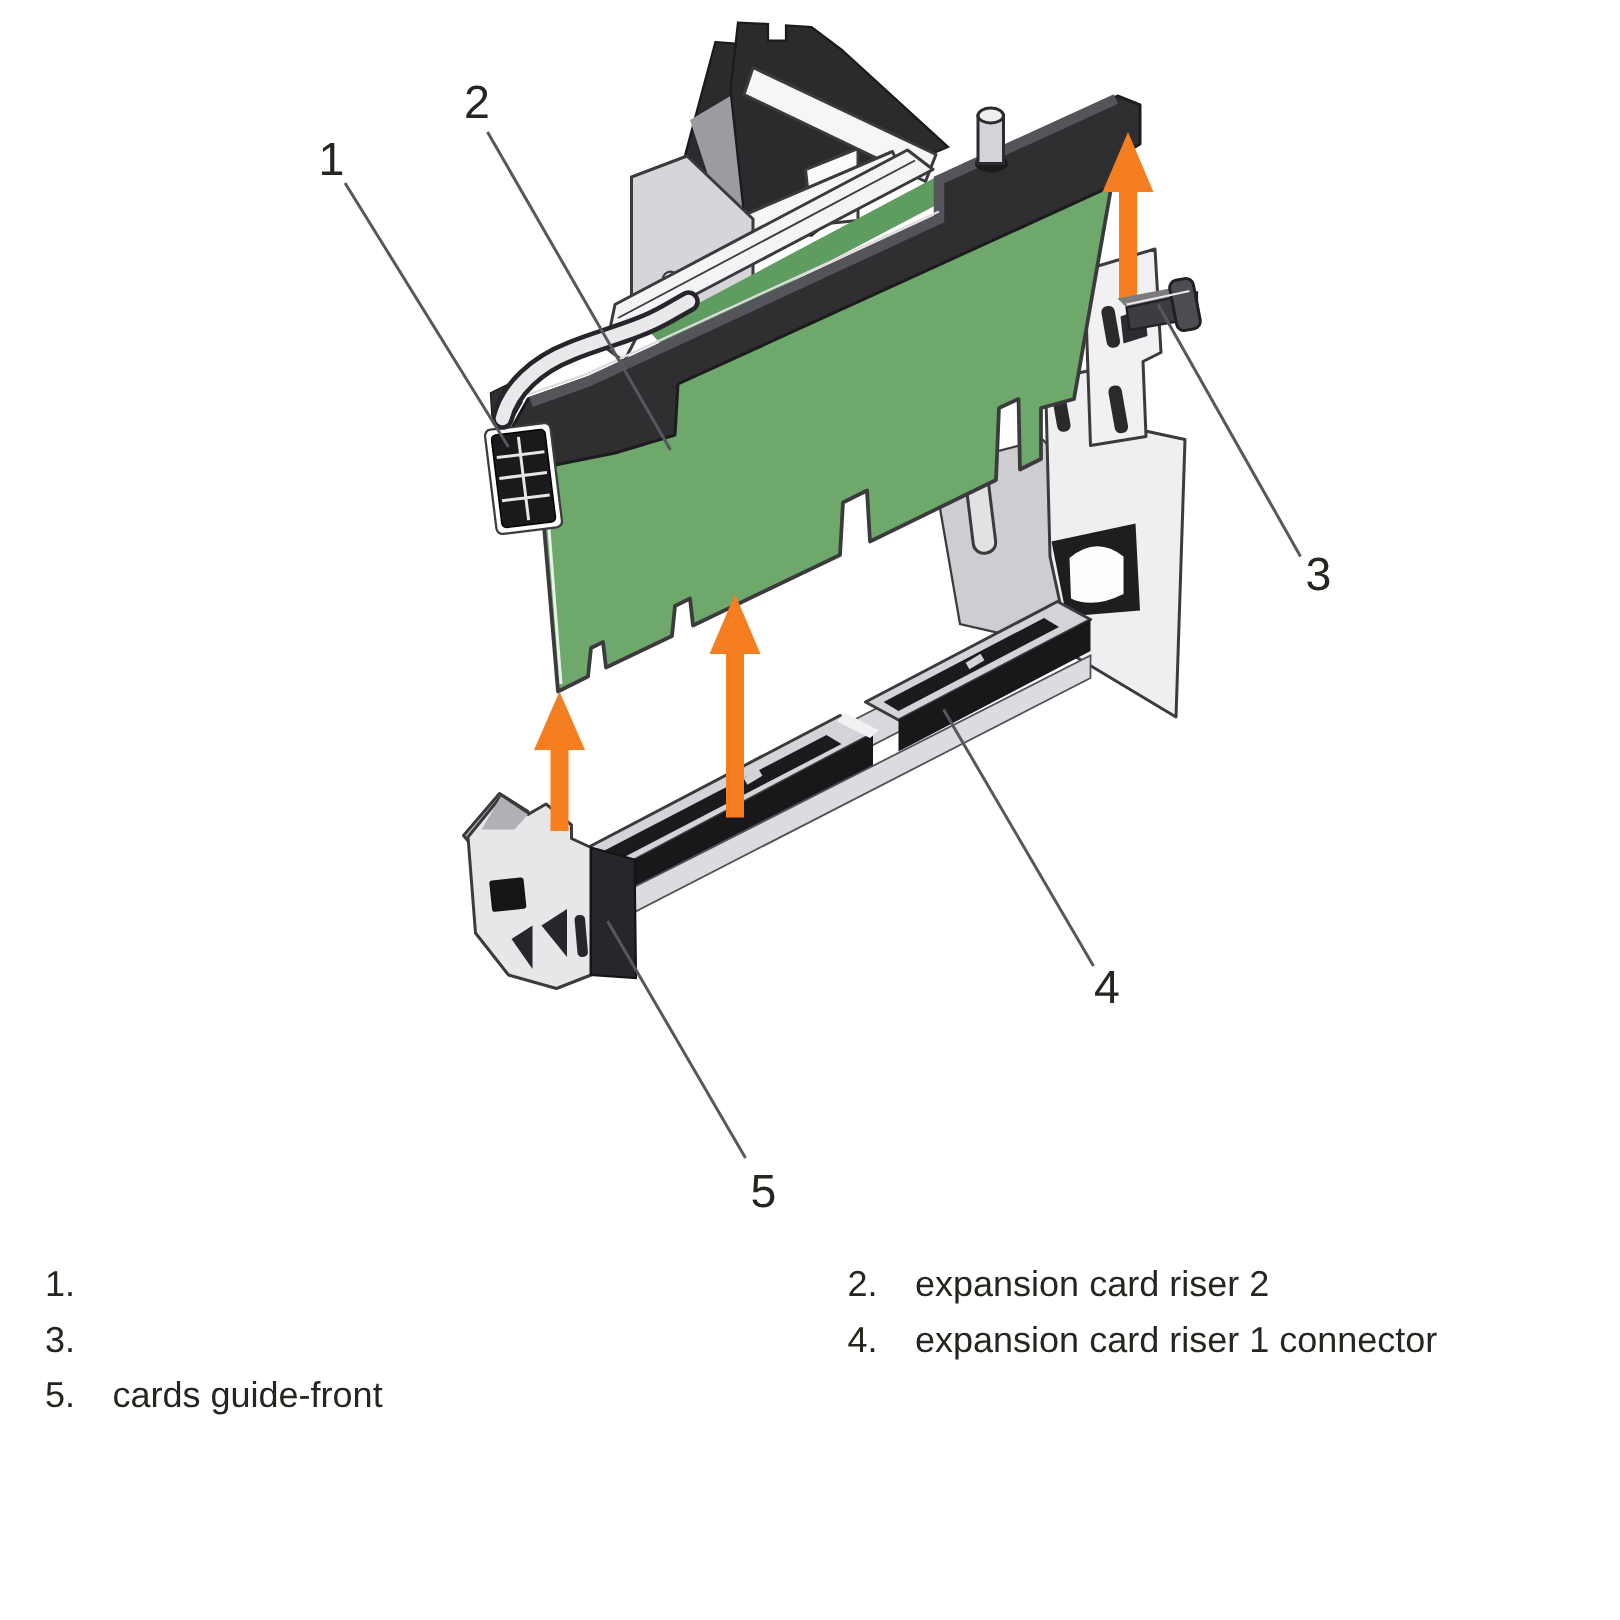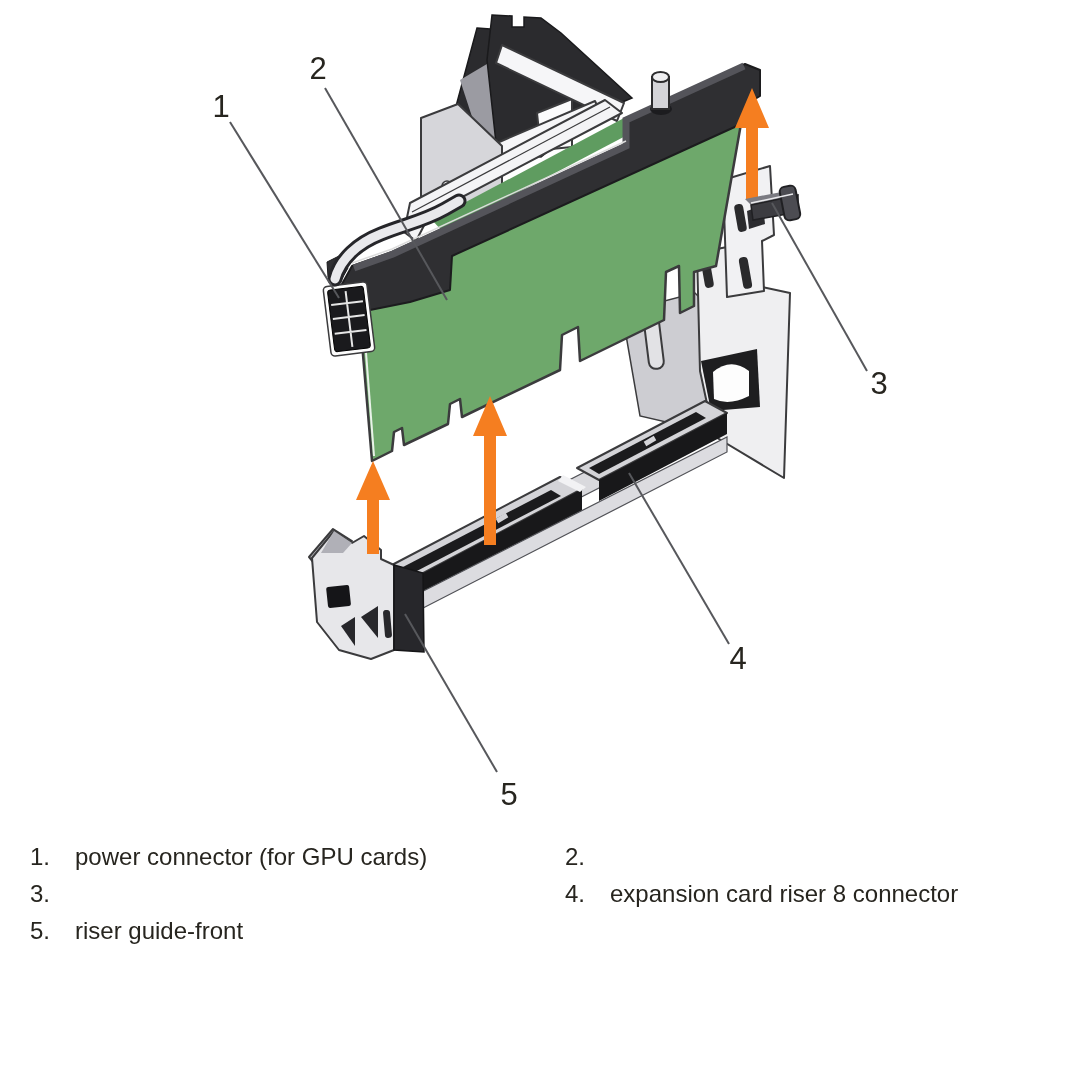--- a/index.html
+++ b/index.html
@@ -139,30 +139,30 @@
       <div class="callout" style="left: 221px; top: 106px;">1</div>
       <div class="callout" style="left: 318px; top: 68px;">2</div>
       <div class="callout" style="left: 879px; top: 383px;">3</div>
       <div class="callout" style="left: 738px; top: 658px;">4</div>
       <div class="callout" style="left: 509px; top: 794px;">5</div>
     </div>
 
   <div id="legend" class="legend">
       <div class="legend-item" style="left: 30px; top: 843px;">
         <span class="legend-num">1.</span>
-        <span class="legend-label">power connector (for GPU cards)</span>
       </div>
       <div class="legend-item" style="left: 565px; top: 843px;">
         <span class="legend-num">2.</span>
+        <span class="legend-label">expansion card riser 2</span>
       </div>
       <div class="legend-item" style="left: 30px; top: 880px;">
         <span class="legend-num">3.</span>
       </div>
       <div class="legend-item" style="left: 565px; top: 880px;">
         <span class="legend-num">4.</span>
-        <span class="legend-label">expansion card riser 8 connector</span>
+        <span class="legend-label">expansion card riser 1 connector</span>
       </div>
       <div class="legend-item" style="left: 30px; top: 917px;">
         <span class="legend-num">5.</span>
-        <span class="legend-label">riser guide-front</span>
+        <span class="legend-label">cards guide-front</span>
       </div>
     </div>
 </div>
 
 </body></html>

